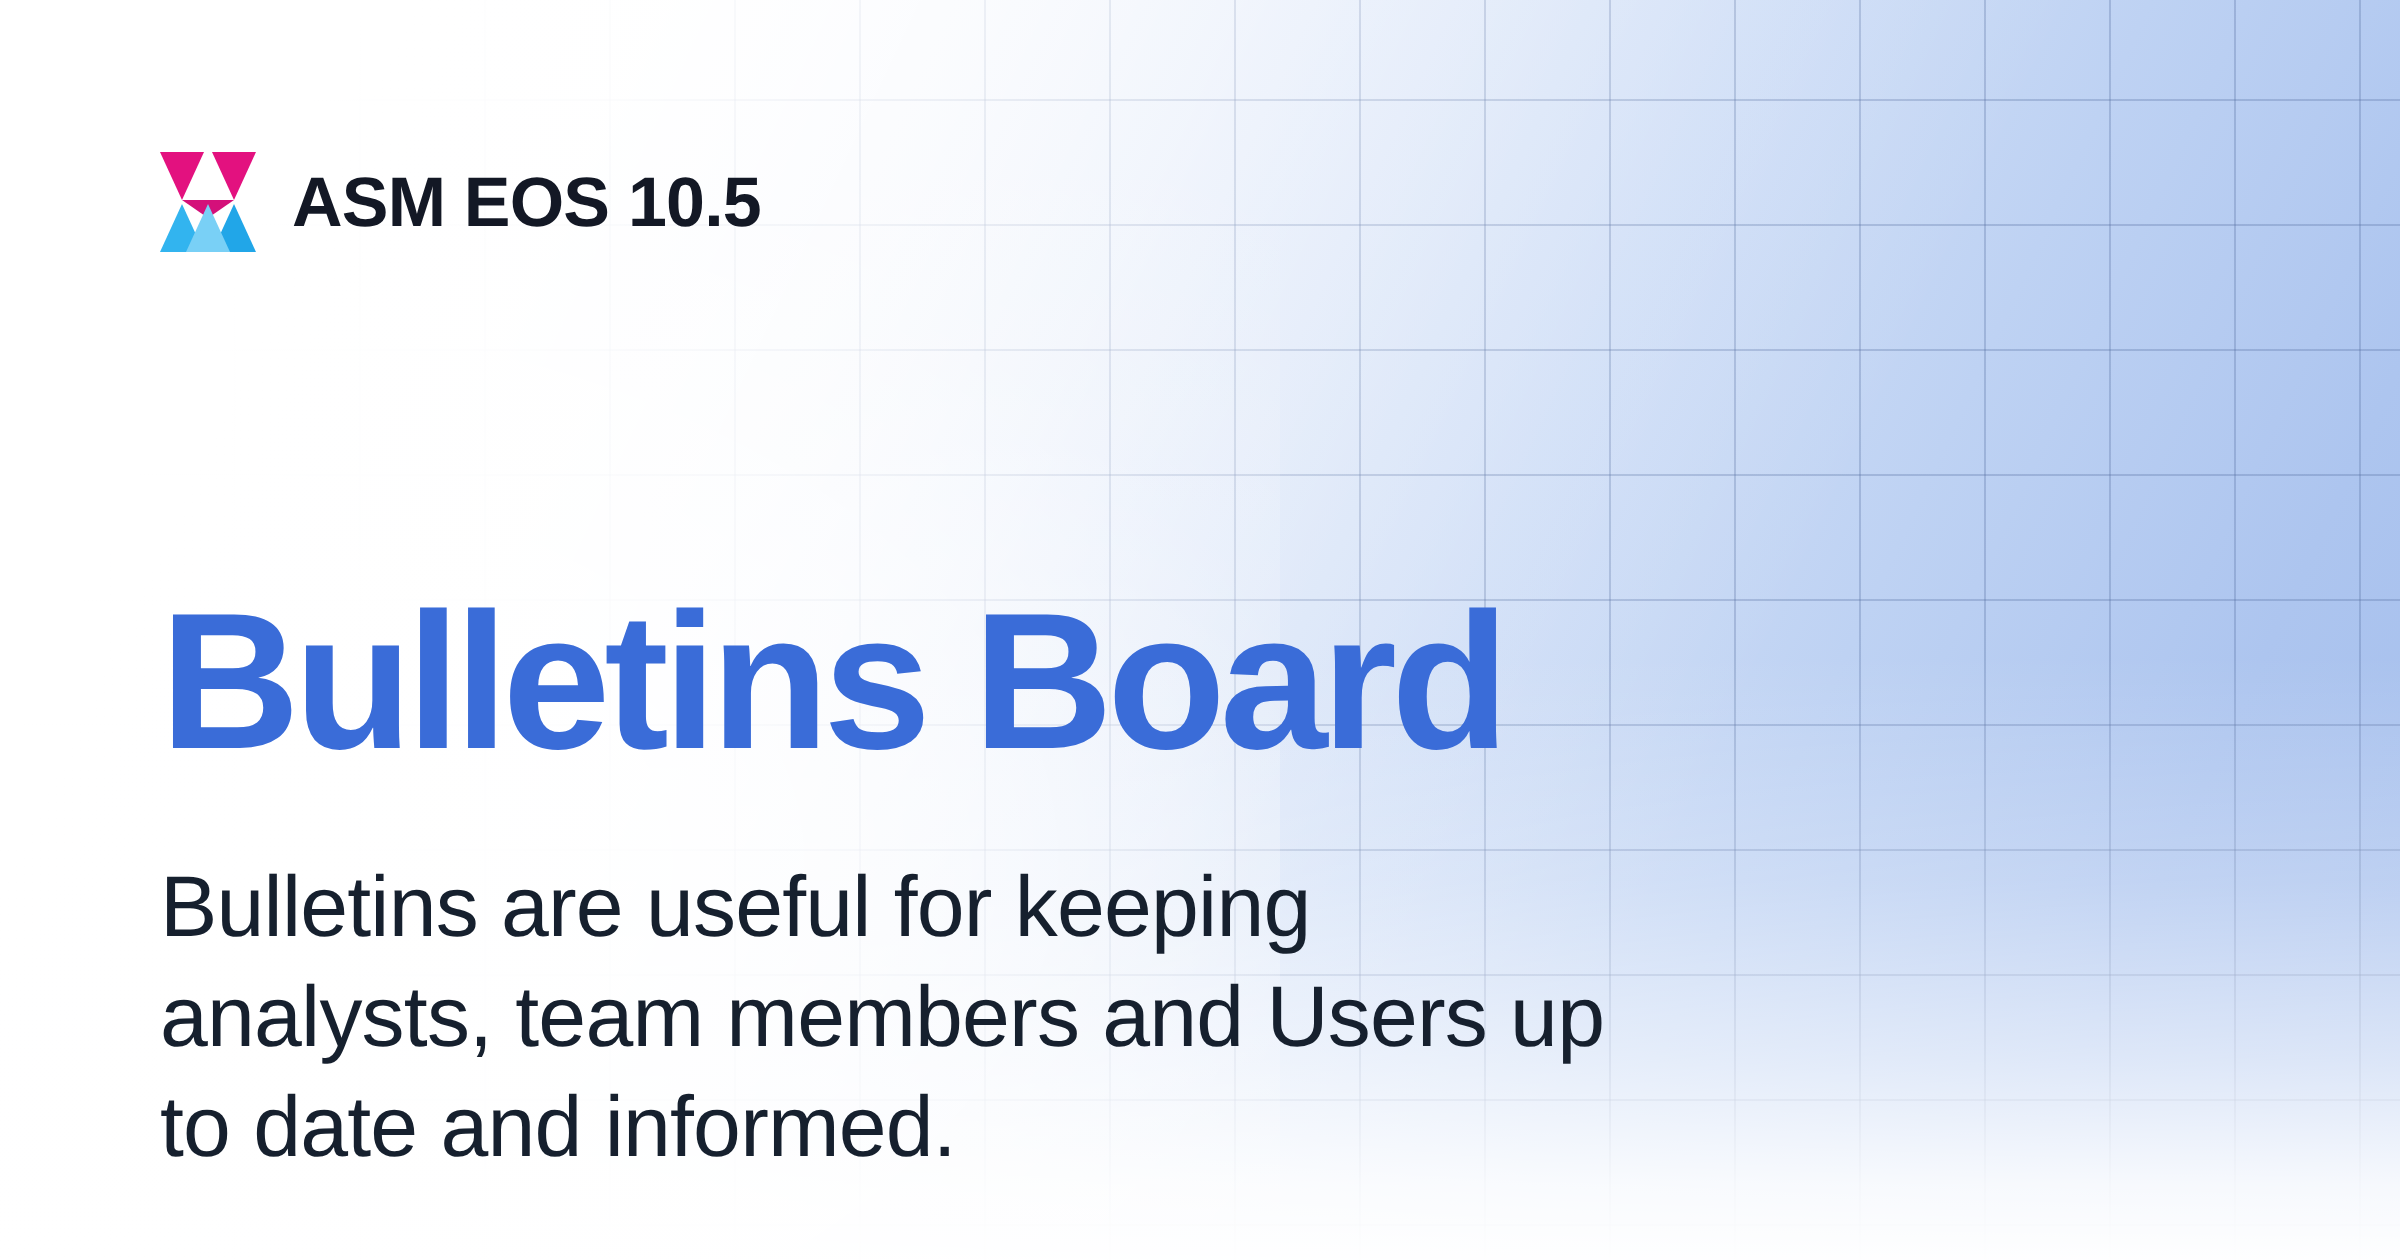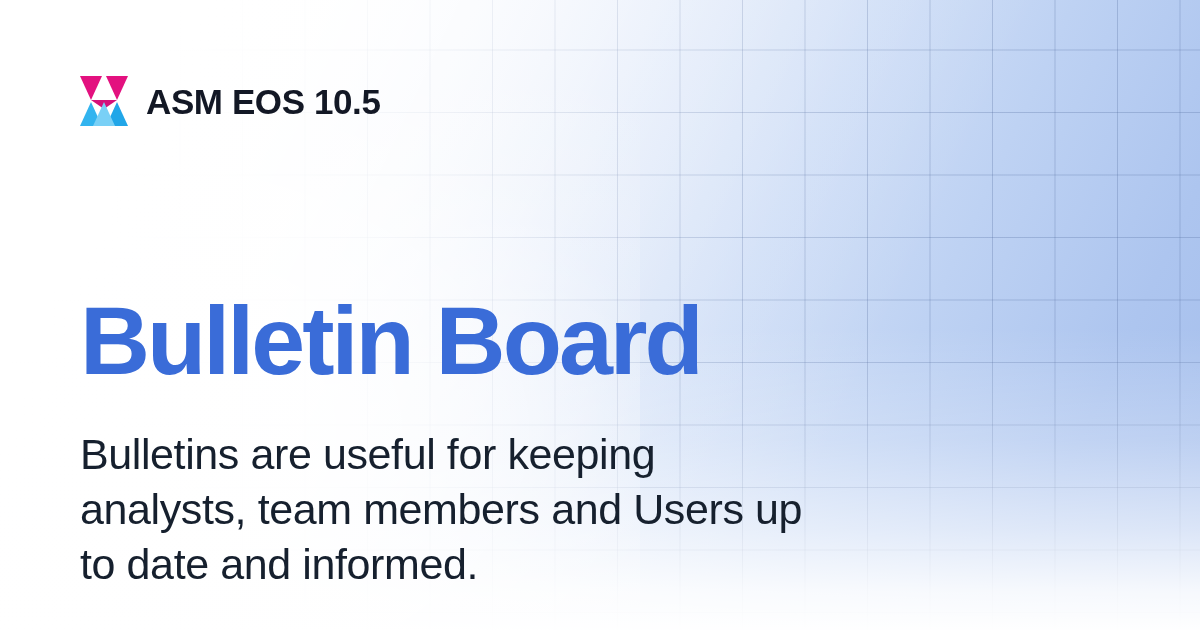--- a/index.html
+++ b/index.html
@@ -185,18 +185,18 @@
 
         <polygon points="11,26 22,50 0,50" fill="#32b4ef"></polygon>
 
         <polygon points="37,26 48,50 26,50" fill="#21a6e8"></polygon>
 
         <polygon points="24,26 35,50 13,50" fill="#79d0f6"></polygon>
       </svg>
       <span class="brand-name">ASM EOS 10.5</span>
     </div>
 
-    <h1 class="headline">Bulletin Board</h1>
+    <h1 class="headline">Bulletins Board</h1>
 
     <p class="subtitle">Bulletins are useful for keeping analysts, team members and Users up to date and informed.</p>
 
   </div>
 </div>
 
 </body></html>

